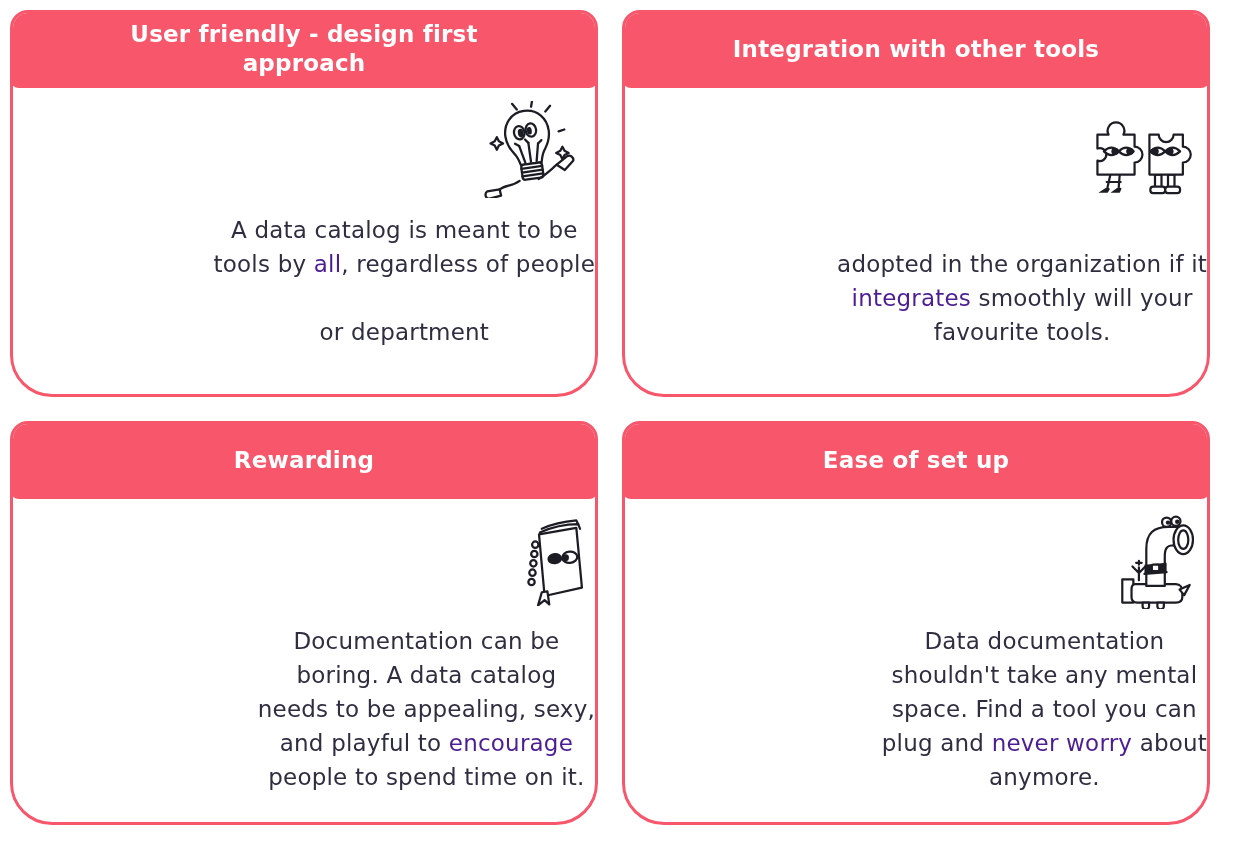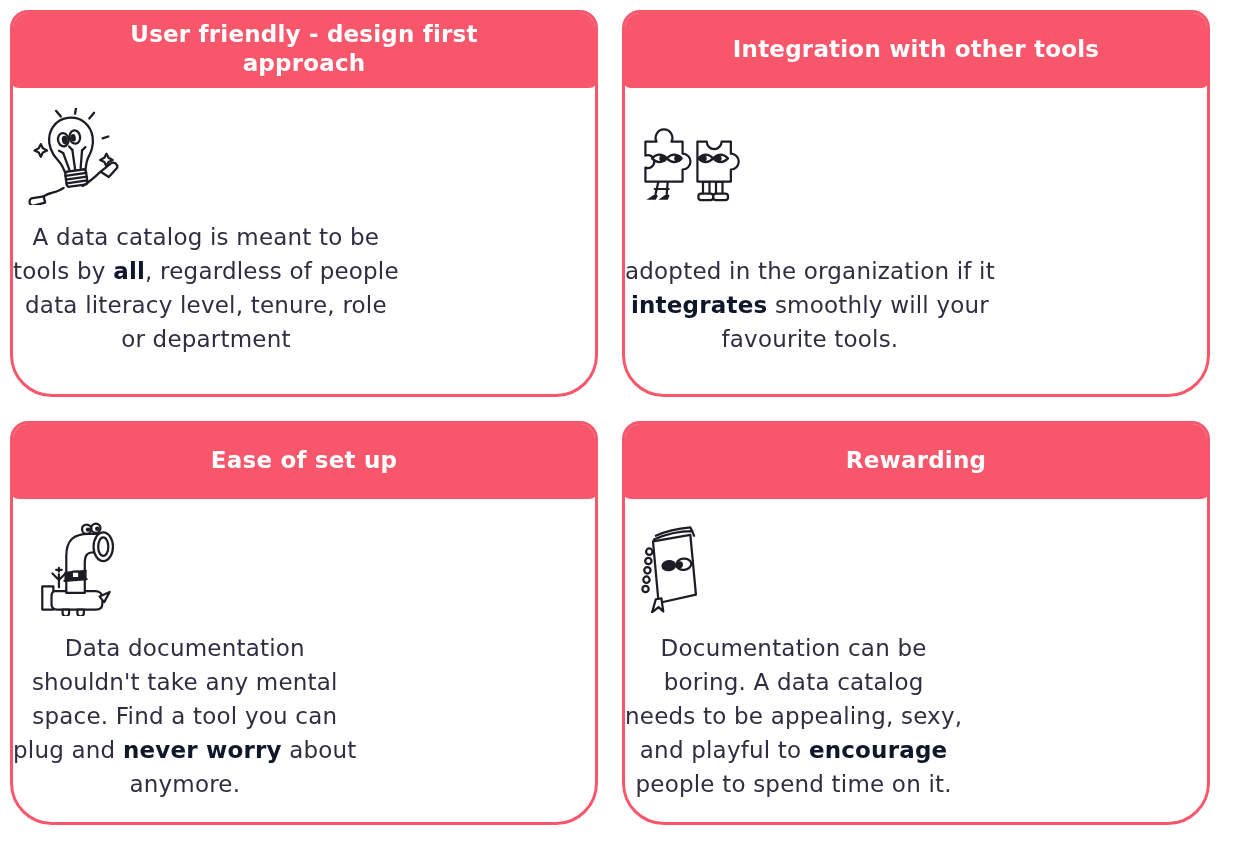--- a/index.html
+++ b/index.html
@@ -46,38 +46,38 @@
     margin:0;
     color:#ffffff;
     font-size:23px;
     line-height:29px;
     font-weight:700;
     letter-spacing:.2px;
   }
   .card-body{
     display:flex;
     flex-direction:column;
-    align-items:flex-start;
-    padding-top:20px;
+    align-items:flex-end;
+    padding-top:13px;
   }
   .illustration{
     height:97px;
     display:flex;
     align-items:center;
     justify-content:center;
   }
   .card-text{
     margin:15px 0 0 0;
     color:var(--dark);
     font-size:23px;
     line-height:34px;
     letter-spacing:.2px;
     text-align:center;
   }
-  .card-text strong{ font-weight:700; color:#0f172a; }
+  .card-text strong{ font-weight:400; color:#4c1d95; }
   svg .ln{ fill:none; stroke:var(--ink); stroke-width:2.4;
            stroke-linecap:round; stroke-linejoin:round; }
   svg .sh{ fill:#ffffff; stroke:var(--ink); stroke-width:2.4;
            stroke-linecap:round; stroke-linejoin:round; }
   svg .dk{ fill:var(--ink); stroke:none; }
 </style>
 </head>
 <body>
 
 <div class="page">
@@ -103,21 +103,21 @@
           <path class="ln" d="M52,84 C44,90 37,88 31,93"></path>
           <path class="sh" d="M31,93 l-13,2 a4.5,4.5 0 0 0 1.5,8 l13,-3.5 z"></path>
           <path class="ln" d="M72,82 C79,78 85,72 91,67"></path>
           <path class="sh" d="M91,67 l11,-9 a4.5,4.5 0 0 1 6.5,4.5 l-9,10 z"></path>
           <path class="ln" d="M49,9 L44,3 M64,6 L65,0 M79,11 L84,5"></path>
           <path class="sh" d="M28,38 l2.2,4.4 4.4,2.2 -4.4,2.2 -2.2,4.4 -2.2,-4.4 -4.4,-2.2 4.4,-2.2 z"></path>
           <path class="sh" d="M97,48 l2.2,4.4 4.4,2.2 -4.4,2.2 -2.2,4.4 -2.2,-4.4 -4.4,-2.2 4.4,-2.2 z"></path>
           <path class="ln" d="M93,32 l6,-2"></path>
         </svg>
       </div>
-      <p class="card-text"><span>A data catalog is meant to be</span><br><span>tools by </span><strong>all</strong><span>, regardless of people</span><br><span>data literacy level, tenure, role</span><br><span>or department</span></p>
+      <p class="card-text"><span>A data catalog is meant to be</span><br><span>tools by </span><strong>all</strong><span>, regardless of people</span><br><br><span>or department</span></p>
     </div>
   </section>
 
   <section class="card">
     <header class="card-header">
       <h2 class="card-title"><span>Integration with other tools</span></h2>
     </header>
     <div class="card-body">
       <div class="illustration">
         <svg width="130" height="93" viewBox="0 0 140 100">
@@ -139,20 +139,45 @@
           <circle class="dk" cx="84" cy="52" r="4"></circle>
           <circle class="dk" cx="100" cy="52" r="4"></circle>
         </svg>
       </div>
       <p class="card-text"><br><span>adopted in the organization if it</span><br><strong>integrates</strong><span> smoothly will your</span><br><span>favourite tools.</span></p>
     </div>
   </section>
 
   <section class="card">
     <header class="card-header">
+      <h2 class="card-title"><span>Rewarding</span></h2>
+    </header>
+    <div class="card-body">
+      <div class="illustration">
+        <svg width="84" height="90" viewBox="0 0 90 95">
+          <path class="ln" d="M33,13 C46,7 58,5 70,4 L72,8"></path>
+          <path class="ln" d="M31,17 C44,11 58,8 72,8 L74,13"></path>
+          <path class="sh" d="M30,19 L70,12 L76,76 L36,85 Z"></path>
+          <circle class="sh" cx="26" cy="30" r="3.4"></circle>
+          <circle class="sh" cx="25" cy="40" r="3.4"></circle>
+          <circle class="sh" cx="24" cy="50" r="3.4"></circle>
+          <circle class="sh" cx="23" cy="60" r="3.4"></circle>
+          <circle class="sh" cx="22" cy="70" r="3.4"></circle>
+          <ellipse class="dk" cx="47" cy="45" rx="8" ry="6" transform="rotate(-6 47 45)"></ellipse>
+          <ellipse class="sh" cx="63" cy="43.5" rx="8" ry="6" transform="rotate(-6 63 43.5)"></ellipse>
+          <circle class="dk" cx="58.5" cy="44" r="3.6"></circle>
+          <path class="sh" d="M33,81 L29,95 L36,89.5 L41,94 L39,80 Z"></path>
+        </svg>
+      </div>
+      <p class="card-text"><span>Documentation can be</span><br><span>boring. A data catalog</span><br><span>needs to be appealing, sexy,</span><br><span>and playful to </span><strong>encourage</strong><br><span>people to spend time on it.</span></p>
+    </div>
+  </section>
+
+  <section class="card">
+    <header class="card-header">
       <h2 class="card-title"><span>Ease of set up</span></h2>
     </header>
     <div class="card-body">
       <div class="illustration">
         <svg width="114" height="97" viewBox="0 0 120 105">
           <rect class="sh" x="30" y="73" width="12" height="25"></rect>
           <path class="ln" d="M48,74 V60 M41,59 L48,66 L55,59 M48,57 V53 M45,55 H51"></path>
           <path class="sh" d="M44,78 h44 c5,0 7,4 7,8 v6 c0,4 -3,6 -7,6 h-42 c-4,0 -6,-2 -6,-6 v-8 c0,-4 1,-6 4,-6 z"></path>
           <path class="sh" d="M92,84 L103,79 L97,90 Z"></path>
           <path class="sh" d="M52,98 v4 a3.5,3.5 0 0 0 7,0 v-4 z"></path>
@@ -166,38 +191,13 @@
           <circle class="dk" cx="89.5" cy="10.5" r="2.4"></circle>
           <path class="dk" d="M54,57 L78,55 L78,65 L54,67 Z"></path>
           <path class="ln" d="M54,67 L78,65"></path>
           <rect class="sh" x="62" y="57" width="8" height="7" rx="1.5"></rect>
         </svg>
       </div>
       <p class="card-text"><span>Data documentation</span><br><span>shouldn't take any mental</span><br><span>space. Find a tool you can</span><br><span>plug and </span><strong>never worry</strong><span> about</span><br><span>anymore.</span></p>
     </div>
   </section>
 
-  <section class="card">
-    <header class="card-header">
-      <h2 class="card-title"><span>Rewarding</span></h2>
-    </header>
-    <div class="card-body">
-      <div class="illustration">
-        <svg width="84" height="90" viewBox="0 0 90 95">
-          <path class="ln" d="M33,13 C46,7 58,5 70,4 L72,8"></path>
-          <path class="ln" d="M31,17 C44,11 58,8 72,8 L74,13"></path>
-          <path class="sh" d="M30,19 L70,12 L76,76 L36,85 Z"></path>
-          <circle class="sh" cx="26" cy="30" r="3.4"></circle>
-          <circle class="sh" cx="25" cy="40" r="3.4"></circle>
-          <circle class="sh" cx="24" cy="50" r="3.4"></circle>
-          <circle class="sh" cx="23" cy="60" r="3.4"></circle>
-          <circle class="sh" cx="22" cy="70" r="3.4"></circle>
-          <ellipse class="dk" cx="47" cy="45" rx="8" ry="6" transform="rotate(-6 47 45)"></ellipse>
-          <ellipse class="sh" cx="63" cy="43.5" rx="8" ry="6" transform="rotate(-6 63 43.5)"></ellipse>
-          <circle class="dk" cx="58.5" cy="44" r="3.6"></circle>
-          <path class="sh" d="M33,81 L29,95 L36,89.5 L41,94 L39,80 Z"></path>
-        </svg>
-      </div>
-      <p class="card-text"><span>Documentation can be</span><br><span>boring. A data catalog</span><br><span>needs to be appealing, sexy,</span><br><span>and playful to </span><strong>encourage</strong><br><span>people to spend time on it.</span></p>
-    </div>
-  </section>
-
 </div>
 
 </body></html>

